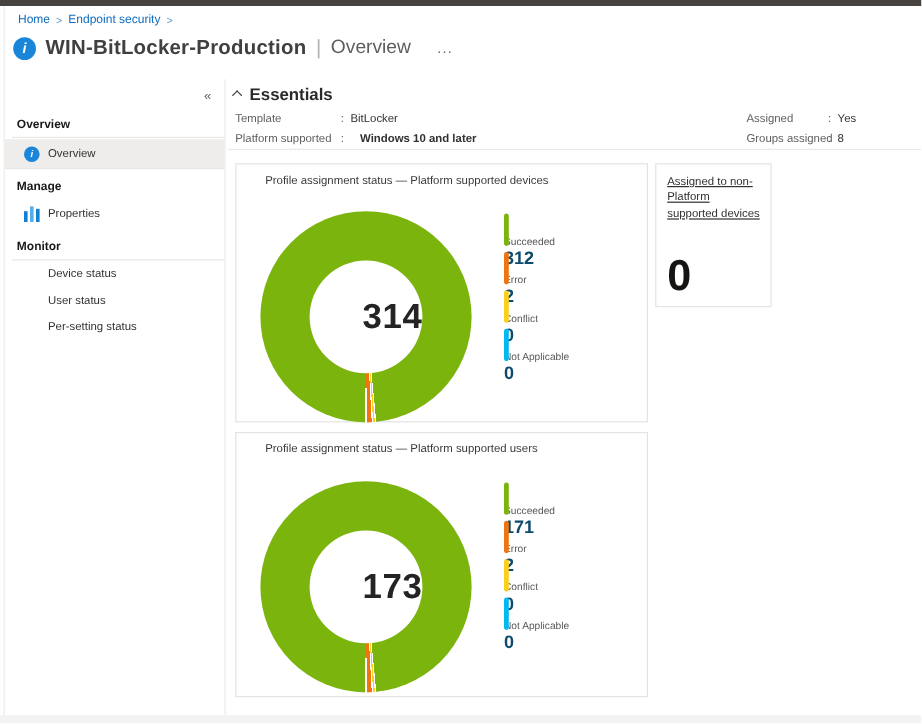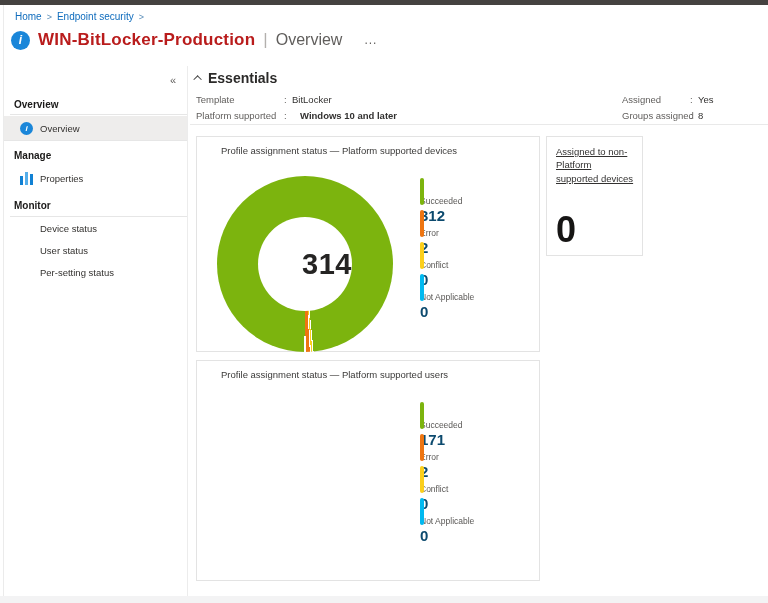--- a/index.html
+++ b/index.html
@@ -10,21 +10,21 @@
   .topbar { position:absolute; left:0; top:0; width:768px; height:5px; background:#454240; }
   .left-edge { position:absolute; left:3px; top:5px; bottom:6px; width:1px; background:#ebebeb; }
   .bottom-strip { position:absolute; left:0; bottom:0; width:768px; height:7px; background:#f3f3f4; }
 
   
   .breadcrumb { position:absolute; left:15px; top:11px; font-size:10px; color:#0f6cbd; display:flex; gap:5px; align-items:center; }
   .breadcrumb a { color:#0f6cbd; text-decoration:none; cursor:pointer; }
   .crumb-sep { color:#5a8db8; font-size:9px; }
   .titlerow { position:absolute; left:11px; top:30px; display:flex; align-items:center; gap:8px; }
   .info-badge { width:19px; height:19px; border-radius:50%; background:#1a86d9; color:#fff; font-size:12px; font-weight:700; font-style:italic; display:flex; align-items:center; justify-content:center; flex:0 0 auto; }
-  .page-title { font-size:17px; font-weight:700; color:#b91c1c; letter-spacing:.2px; }
+  .page-title { font-size:17px; font-weight:700; color:#404040; letter-spacing:.2px; }
   .title-pipe { font-size:17px; color:#b3b0ad; font-weight:400; }
   .page-subtitle { font-size:16px; color:#605e5c; font-weight:400; }
   .more-btn { font-size:12px; color:#605e5c; margin-left:14px; letter-spacing:1px; cursor:pointer; }
 
   
   .sidebar { position:absolute; left:4px; top:66px; width:183px; height:531px; }
   .sidebar-vline { position:absolute; left:187px; top:66px; bottom:7px; width:1px; background:#ececec; }
   .searchbox { position:absolute; left:10px; top:6px; width:146px; height:18px; border:1px solid #7d7b79; border-radius:2px; background:#fff; display:flex; align-items:center; padding:0 4px; gap:4px; }
   .searchbox input { border:none; outline:none; width:100%; font-size:9.5px; color:#444; font-family:"Liberation Sans", sans-serif; background:transparent; }
   .searchbox input::placeholder { color:#5f5d5b; }
@@ -190,20 +190,25 @@
     </div>
   </div>
 
   <div class="card card-nonplatform">
     <div class="np-text">Assigned to non-Platform supported devices</div>
     <div class="np-value">0</div>
   </div>
 
   <div class="card card-users">
     <div class="card-title">Profile assignment status — Platform supported users</div>
+    <div class="donut">
+      <div class="donut-hole">
+        <span class="donut-total">173</span>
+      </div>
+    </div>
     <div class="legend-entry le-0">
       <span class="lbar bar-succeeded"></span>
       <span class="ltext"><span class="llabel">Succeeded</span><span class="lvalue">171</span></span>
     </div>
     <div class="legend-entry le-1">
       <span class="lbar bar-error"></span>
       <span class="ltext"><span class="llabel">Error</span><span class="lvalue">2</span></span>
     </div>
     <div class="legend-entry le-2">
       <span class="lbar bar-conflict"></span>

